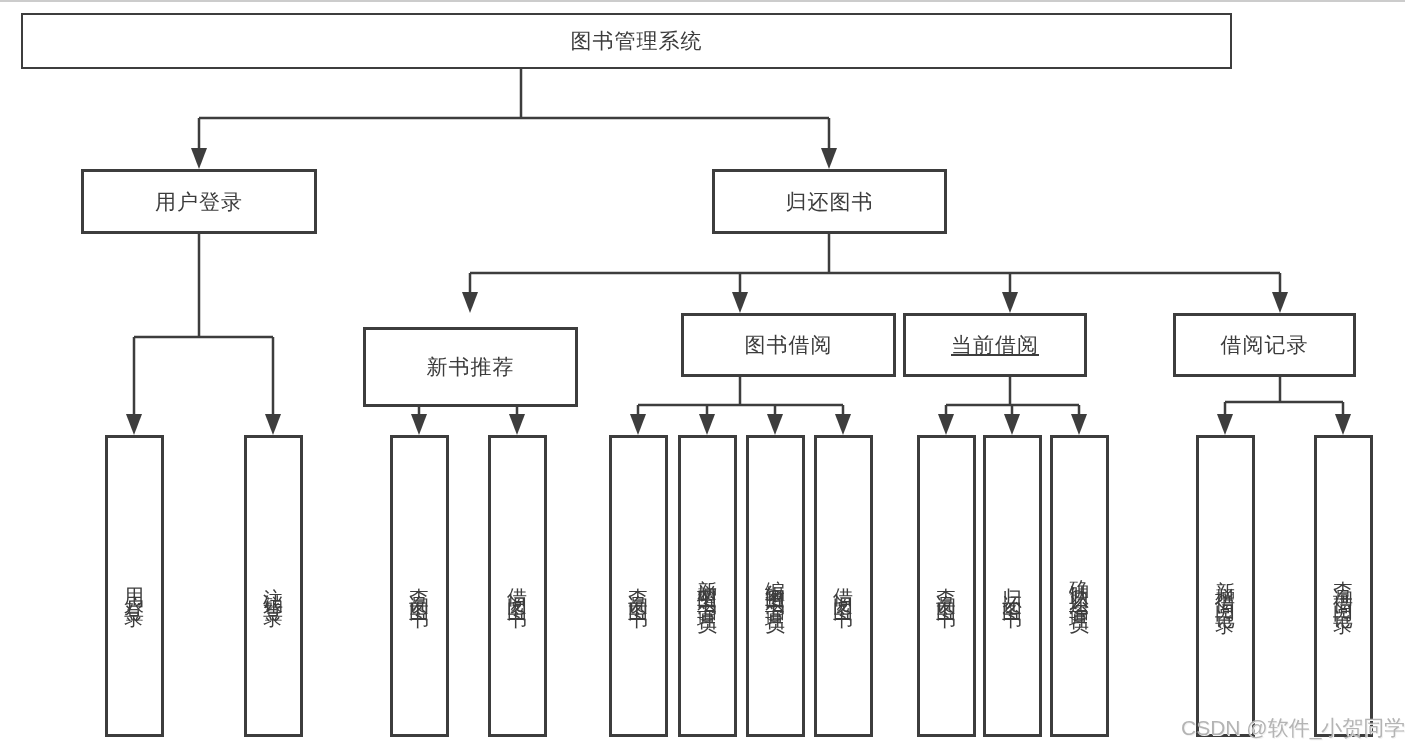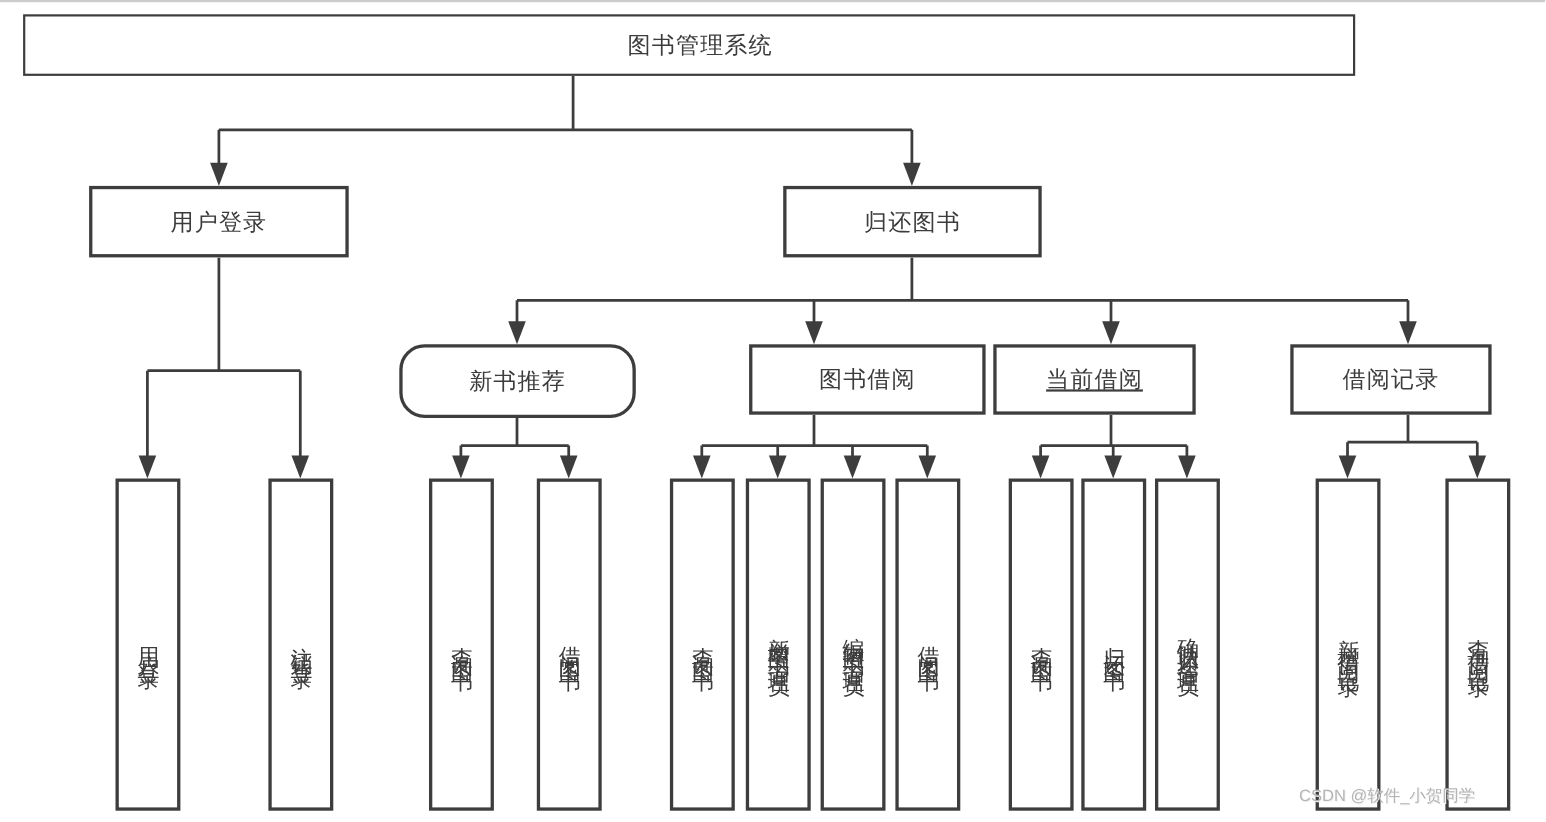--- a/index.html
+++ b/index.html
@@ -58,21 +58,21 @@
     line-height: 1;
     letter-spacing: 7px;
     white-space: nowrap;
   }
   .leaf-label.long { letter-spacing: 5px; }
 
   .watermark {
     position: absolute;
     left: 1181px;
     top: 714px;
-    font-size: 15px;
+    font-size: 21px;
     color: var(--watermark);
     white-space: nowrap;
     text-shadow: 1px 1px 0 #f2f2f2;
   }
 </style>
 </head>
 <body>
 
 <div class="stage">
 
@@ -118,21 +118,21 @@
     <span class="hlabel">图书管理系统</span>
   </div>
 
   <div class="box" style="left:81px; top:169px; width:236px; height:65px;">
     <span class="hlabel">用户登录</span>
   </div>
   <div class="box" style="left:712px; top:169px; width:235px; height:65px;">
     <span class="hlabel">归还图书</span>
   </div>
 
-  <div class="box" style="left:363px; top:313px; width:215px; height:67px;border-radius:23px;">
+  <div class="box" style="left:363px; top:327px; width:215px; height:80px;">
     <span class="hlabel">新书推荐</span>
   </div>
   <div class="box" style="left:633px; top:313px; width:215px; height:64px;margin-left:48px;">
     <span class="hlabel">图书借阅</span>
   </div>
   <div class="box" style="left:903px; top:313px; width:184px; height:64px;text-decoration:underline;">
     <span class="hlabel">当前借阅</span>
   </div>
   <div class="box" style="left:1173px; top:313px; width:183px; height:64px;">
     <span class="hlabel">借阅记录</span>

